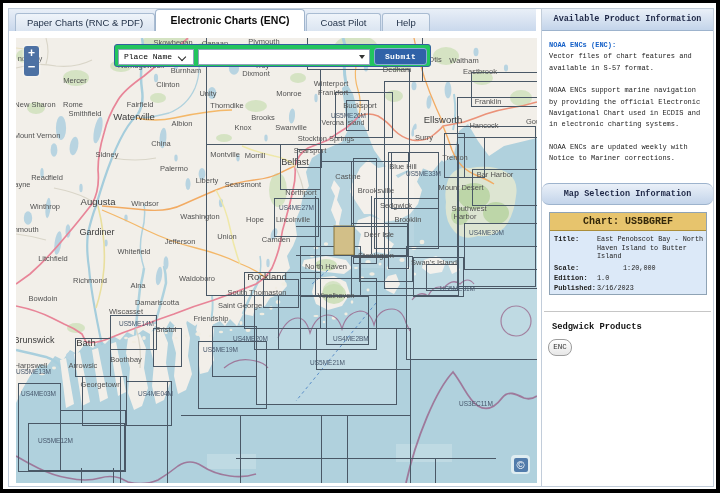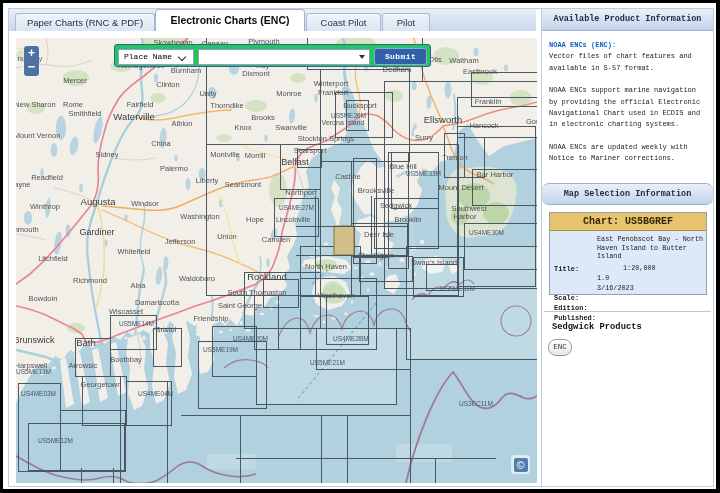--- a/index.html
+++ b/index.html
@@ -29,36 +29,36 @@
 #sidebar{left:538px;top:5px;width:173px;height:479px;background:#fff;border:1px solid #c2cdda;box-sizing:border-box;}
 .shdr{left:0;width:171px;height:21px;background:linear-gradient(#eaf0f8,#c3d4ea);
  border-bottom:1px solid #9db3cd;font-family:"Liberation Mono",monospace;font-size:8.5px;
  font-weight:bold;color:#1e2746;text-align:center;line-height:21px;}
 .mono{font-family:"Liberation Mono",monospace;font-size:7px;color:#1c1c1c;line-height:11.33px;}
 .blu{color:#1560c8;font-weight:bold;}
 #chartbox{left:7px;top:203px;width:158px;background:#dce9f8;border:1px solid #8fa3b5;box-sizing:border-box;}
 #goldhdr{height:17px;background:#e7c46d;border-bottom:1px solid #aa8d3a;font-family:"Liberation Mono",monospace;
  font-size:10px;font-weight:bold;color:#33270a;text-align:center;line-height:17px;}
 .crow{position:relative;font-family:"Liberation Mono",monospace;font-size:7px;color:#222;}
-.clab{position:absolute;left:4px;top:0;font-weight:bold;margin-top:30px;}
+.clab{position:absolute;left:4px;top:0;font-weight:bold;}
 .cval{margin-left:47px;line-height:8.7px;white-space:nowrap;font-size:6.8px;}
 #hr2{left:2px;top:302px;width:167px;height:1px;background:#c6c6c6;}
 #avp{left:10px;top:313px;font-family:"Liberation Mono",monospace;font-size:8.8px;font-weight:bold;color:#111;}
 #encbtn{left:6px;top:330px;width:24px;height:17px;background:linear-gradient(#fefefe,#e7e7e7);
  border:1px solid #9e9e9e;border-radius:8px;box-sizing:border-box;font-family:"Liberation Mono",monospace;
  font-size:7.5px;color:#333;text-align:center;line-height:15px;}
 .chev{display:inline-block;width:5px;height:5px;border-right:1.3px solid #222;border-bottom:1.3px solid #222;transform:rotate(45deg);position:absolute;}
 </style></head>
 <body>
 <div id="page">
  <div id="lpanel" class="abs">
   <div id="strip" class="abs">
    <div class="tab abs" style="left:6px;width:140px;">Paper Charts (RNC &amp; PDF)</div>
    <div class="tab abs" style="left:297px;width:75px;">Coast Pilot</div>
-   <div class="tab abs" style="left:373px;width:48px;">Pilot</div>
+   <div class="tab abs" style="left:373px;width:48px;">Help</div>
    <div id="tabactive" class="abs">Electronic Charts (ENC)</div>
   </div>
   <div id="map" class="abs">
    <svg width="521" height="445" viewBox="0 0 521 445">
 <rect width="521" height="445" fill="#f2efe9"></rect>
 <ellipse cx="150" cy="5" rx="24" ry="11" fill="#cbdfb6" opacity="0.75"></ellipse>
 <ellipse cx="192" cy="12" rx="15" ry="8" fill="#cbdfb6" opacity="0.75"></ellipse>
 <ellipse cx="340" cy="10" rx="22" ry="13" fill="#cbdfb6" opacity="0.75"></ellipse>
 <ellipse cx="382" cy="24" rx="16" ry="9" fill="#cbdfb6" opacity="0.75"></ellipse>
 <ellipse cx="262" cy="152" rx="9" ry="17" fill="#cbdfb6" opacity="0.75"></ellipse>

